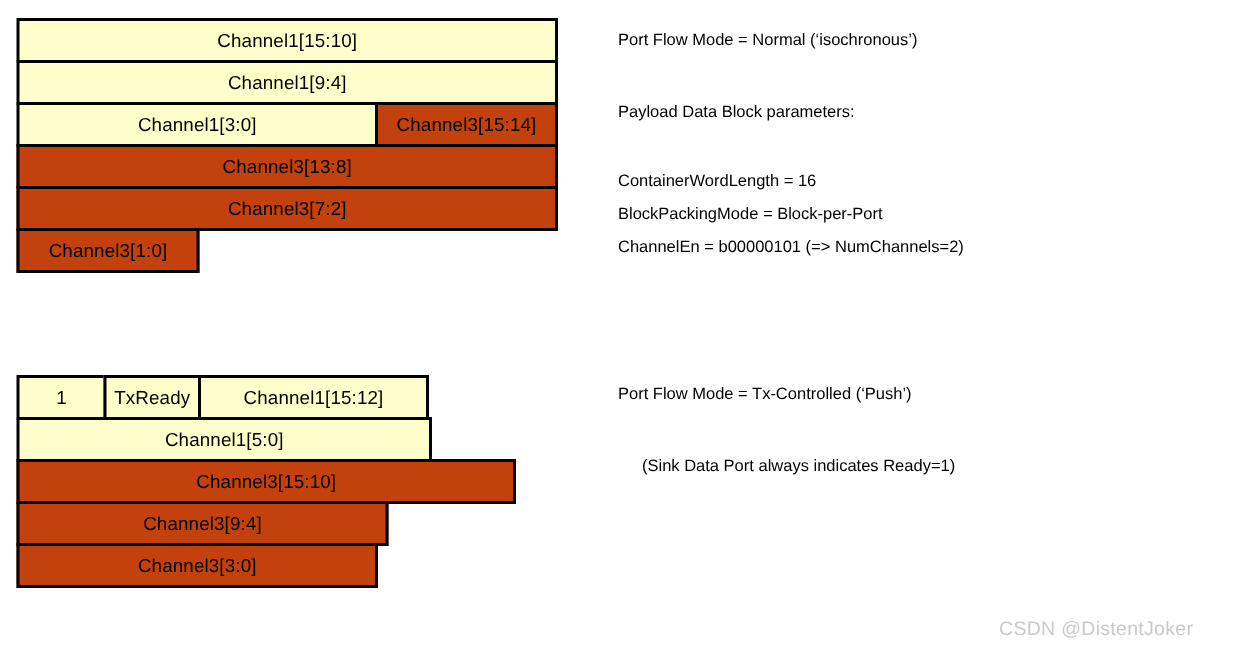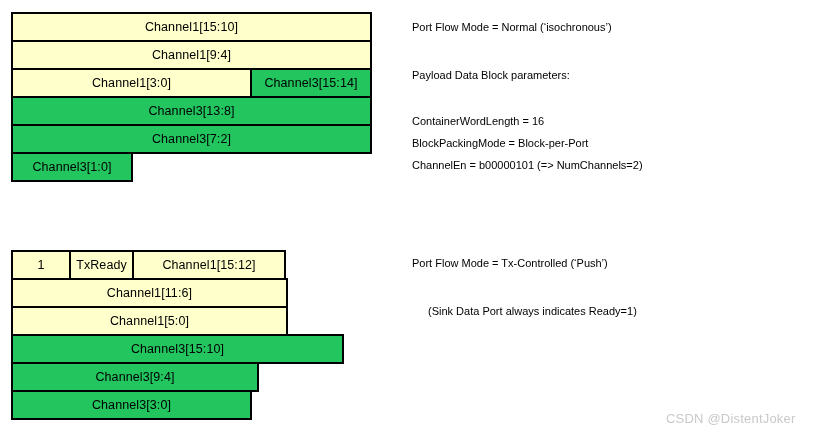--- a/index.html
+++ b/index.html
@@ -49,21 +49,21 @@
     line-height: 1;
     letter-spacing: 0.1px;
     white-space: nowrap;
     margin-left: -2px;
   }
   .field-cell:first-child {
     margin-left: 0;
   }
 
   .fill-yellow { background: #ffffcc; }
-  .fill-cyan   { background: #22c55e; text-align: right; }
+  .fill-cyan   { background: #c2410c; text-align: right; }
 
   
   .note-block {
     position: absolute;
     font-size: 11px;
     line-height: 22px;
     white-space: nowrap;
   }
   #note-normal-mode   { left: 412px; top: 16px; }
   #note-payload-title { left: 412px; top: 64px; }
@@ -109,23 +109,20 @@
     </div>
   </div>
 
 <div class="diagram" id="diagram-tx">
     <div class="word-row">
       <div class="field-cell fill-yellow" style="width: 60px;">1</div>
       <div class="field-cell fill-yellow" style="width: 65px;">TxReady</div>
       <div class="field-cell fill-yellow" style="width: 154px;">Channel1[15:12]</div>
     </div>
     <div class="word-row">
-      <div class="field-cell fill-yellow" style="width: 277px;">Channel1[11:6]</div>
-    </div>
-    <div class="word-row">
       <div class="field-cell fill-yellow" style="width: 277px; text-align: center;">Channel1[5:0]</div>
     </div>
     <div class="word-row">
       <div class="field-cell fill-cyan" style="width: 333px;">Channel3[15:10]</div>
     </div>
     <div class="word-row">
       <div class="field-cell fill-cyan" style="width: 248px;">Channel3[9:4]</div>
     </div>
     <div class="word-row">
       <div class="field-cell fill-cyan" style="width: 241px;">Channel3[3:0]</div>

